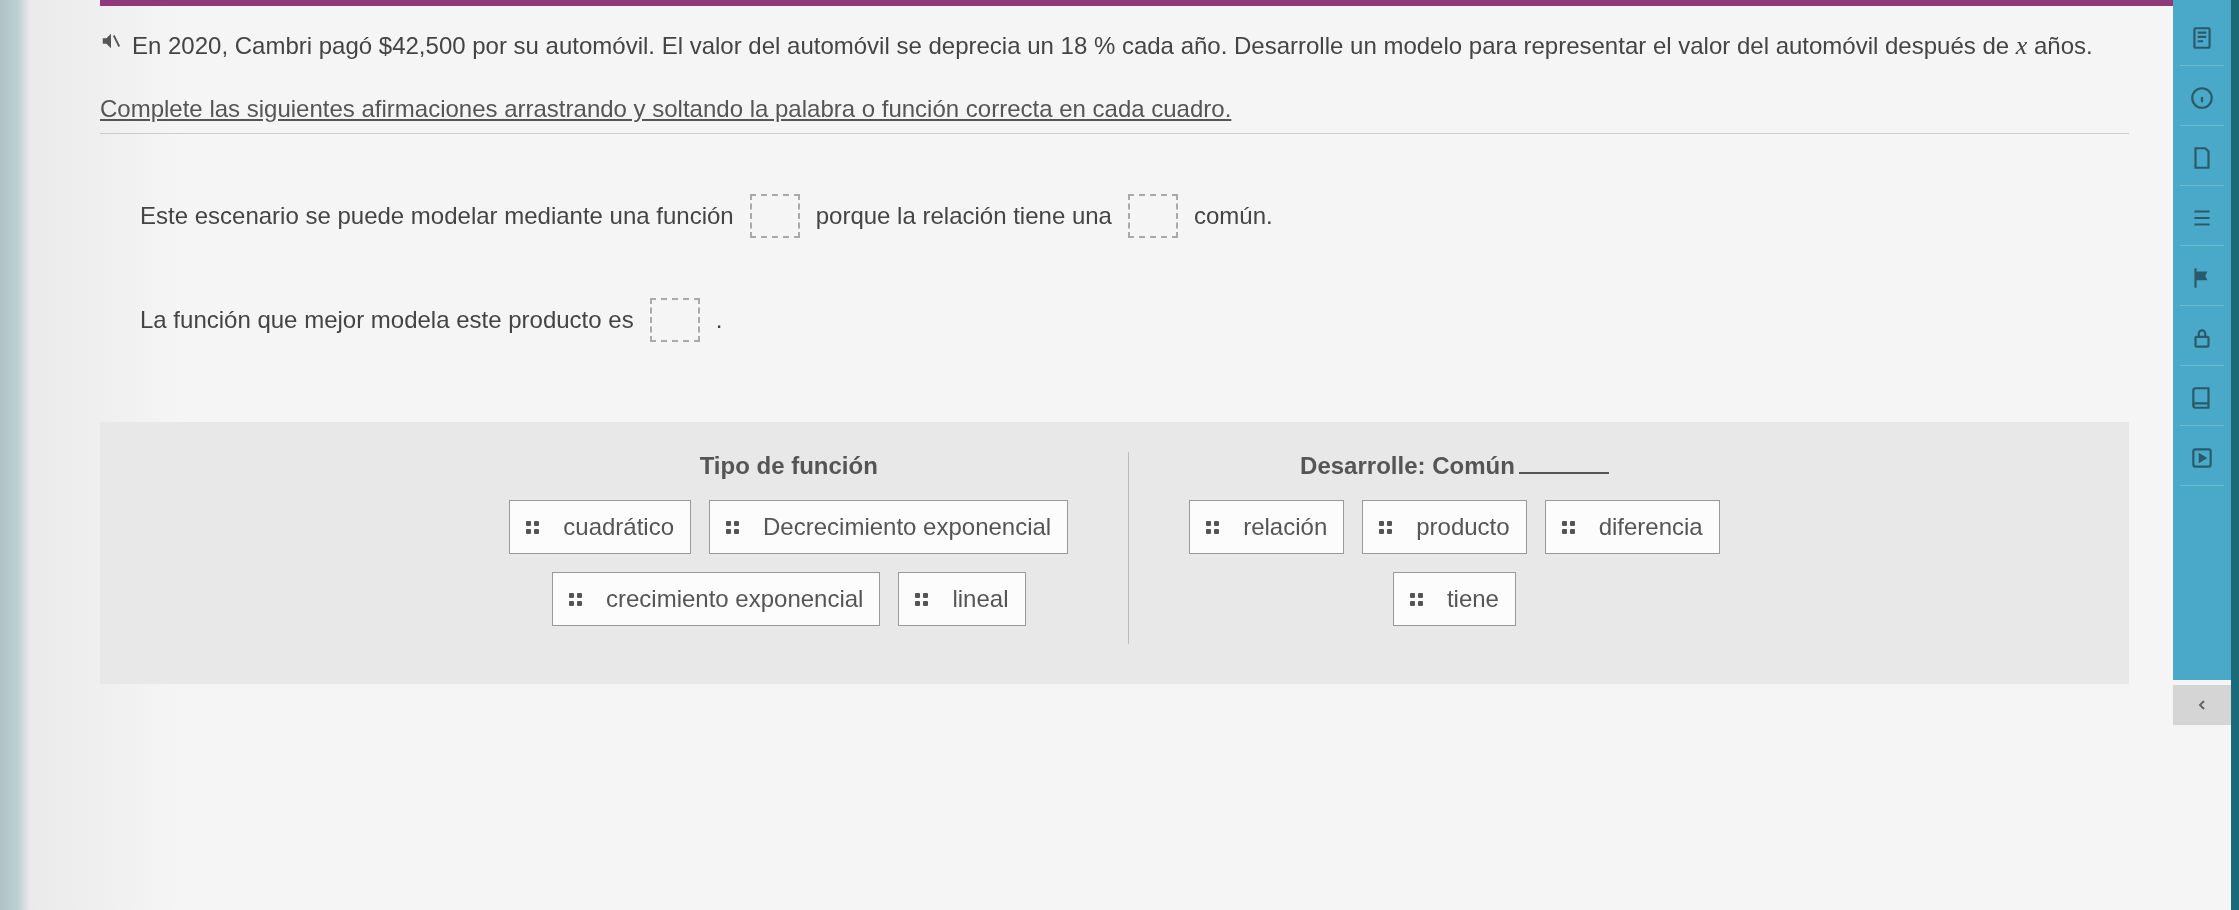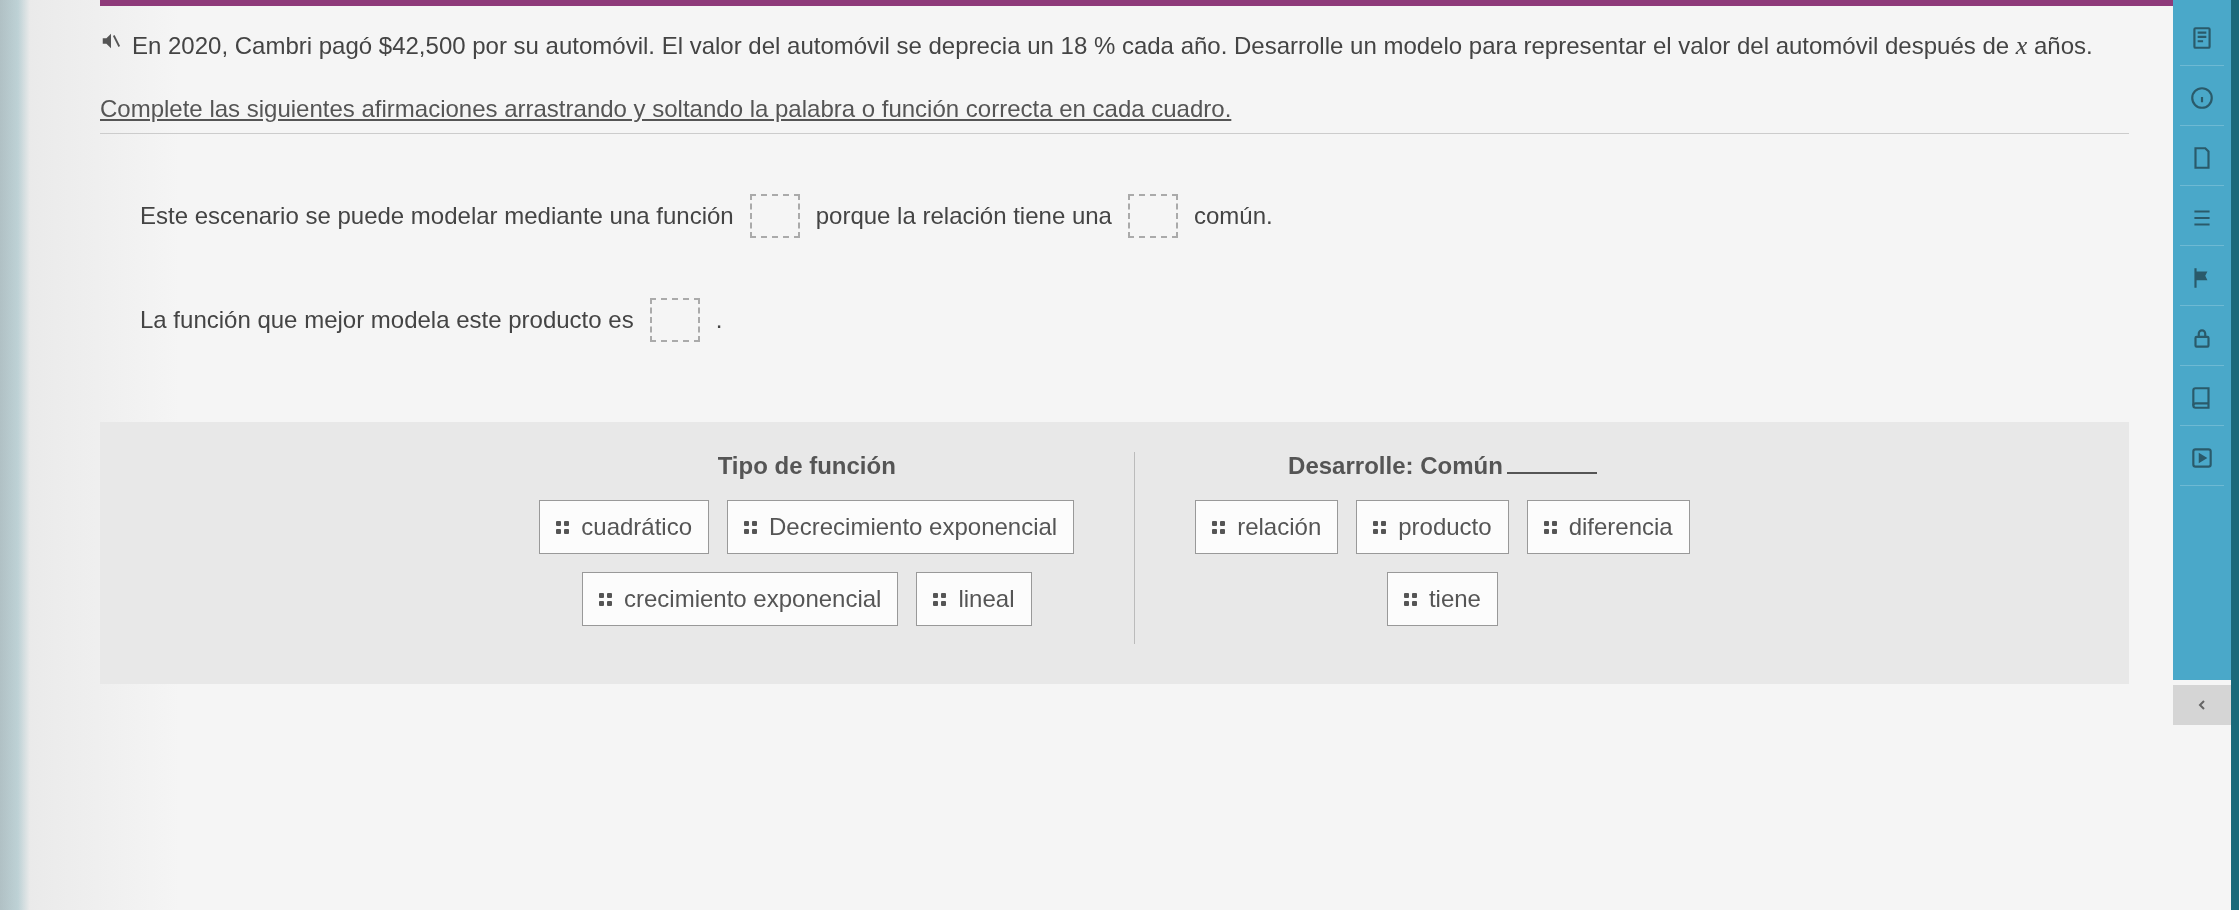--- a/index.html
+++ b/index.html
@@ -103,21 +103,21 @@
       justify-content: center;
     }
     .tile {
       background: #fcfcfc;
       border: 1px solid #999;
       padding: 12px 16px;
       font-size: 24px;
       color: #555;
       display: flex;
       align-items: center;
-      gap: 12px;
+      gap: 24px;
       cursor: grab;
     }
     .grip {
       display: inline-flex;
       flex-direction: column;
       gap: 3px;
     }
     .grip-row {
       display: flex;
       gap: 3px;

